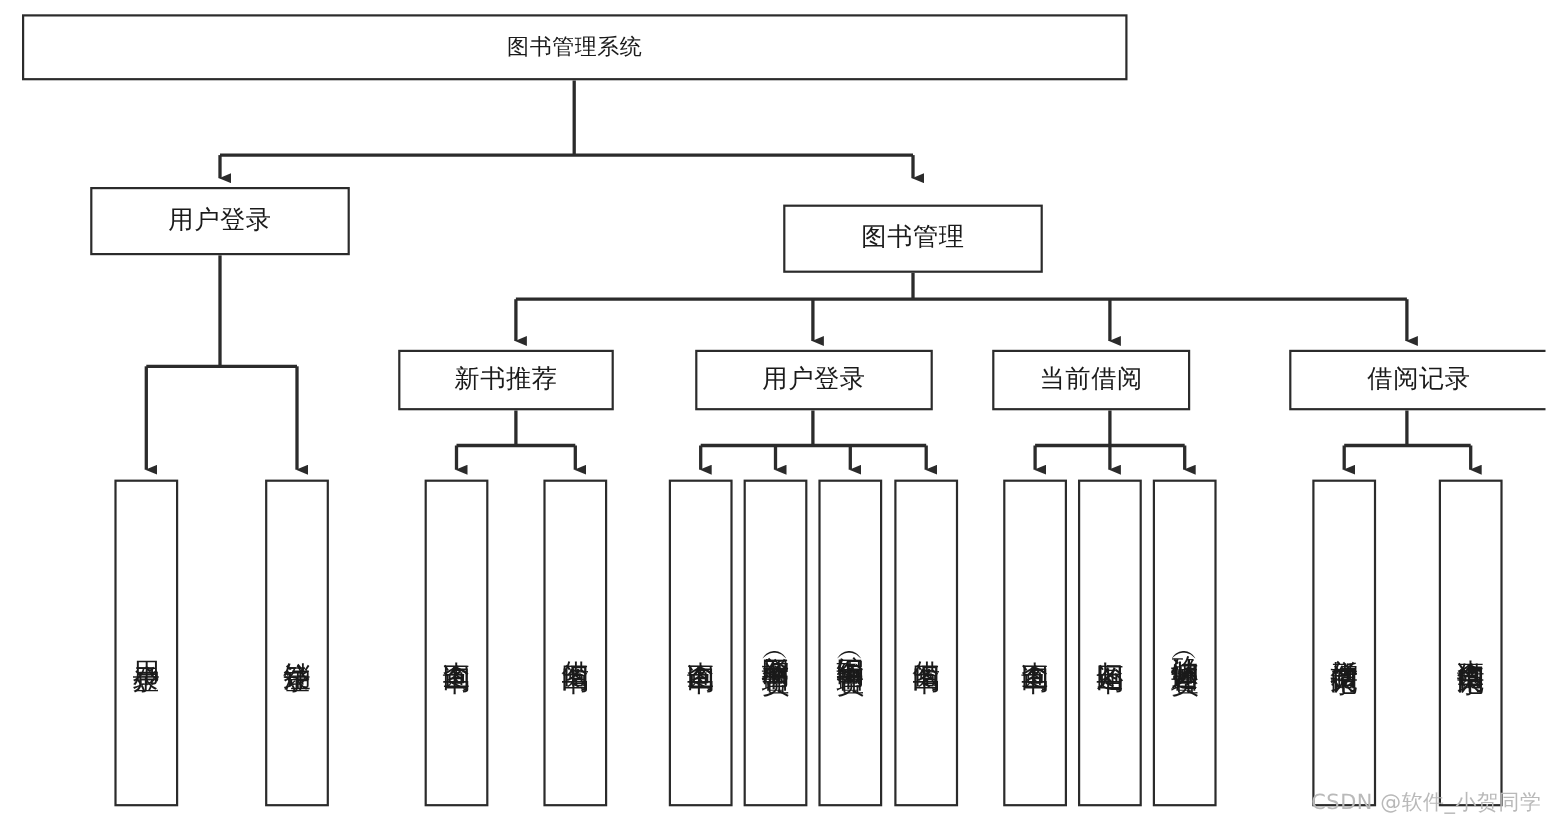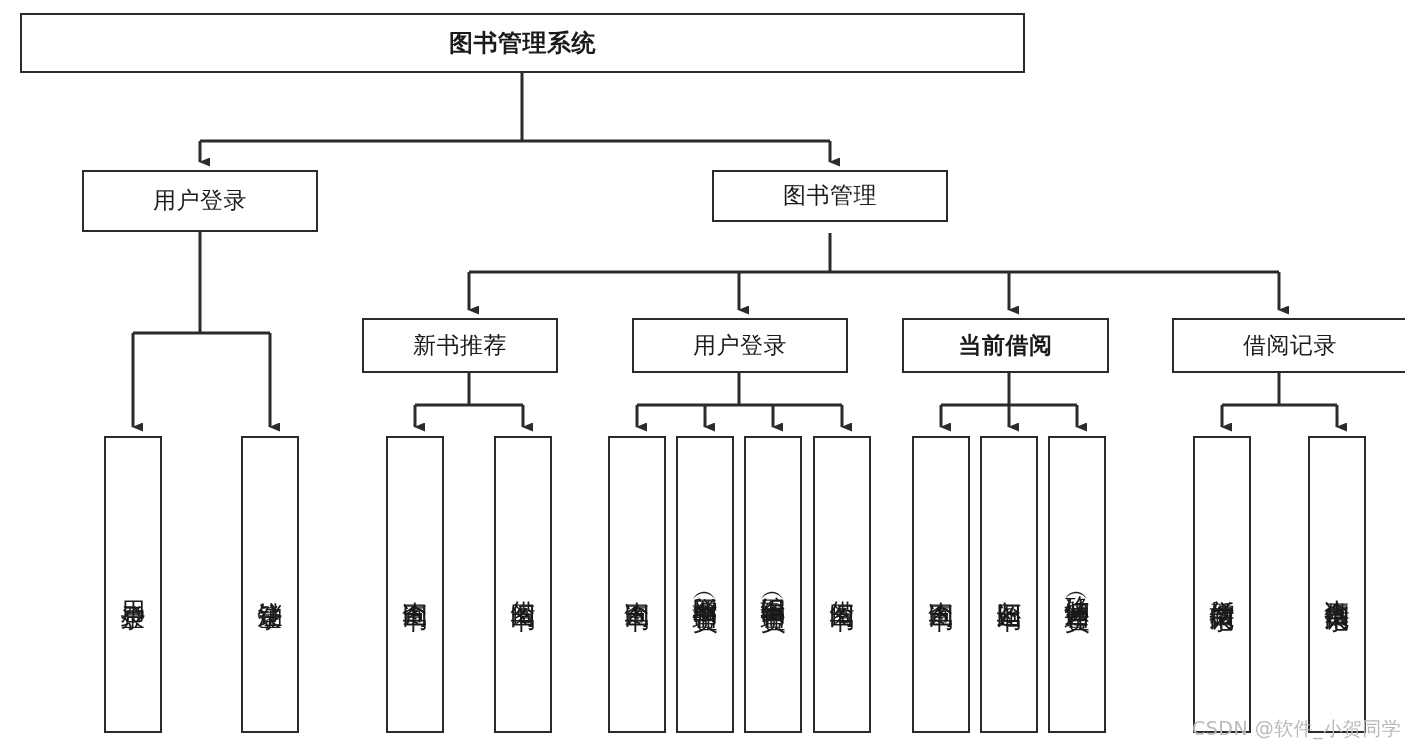--- a/index.html
+++ b/index.html
@@ -46,22 +46,21 @@
     text-align: center;
     white-space: pre-line;
   }
   
   .node.horiz .node-label {
     writing-mode: horizontal-tb;
     font-size: 23px;
     letter-spacing: 0.5px;
   }
   .node.root .node-label {
-    font-size: 24px;
-    font-weight: bold;
+    font-size: 20px;
   }
   
   .node.vert {
     align-items: center;
     justify-content: center;
   }
   .node.vert .node-label {
     writing-mode: vertical-rl;
     text-orientation: upright;
     font-size: 25px;
@@ -136,33 +135,33 @@
   </svg>
 
   <div class="node horiz root" style="left:20px; top:13px; width:1005px; height:60px;">
     <span class="node-label">图书管理系统</span>
   </div>
 
   <div class="node horiz" style="left:82px; top:170px; width:236px; height:62px;">
     <span class="node-label">用户登录</span>
   </div>
 
-  <div class="node horiz" style="left:712px; top:170px; width:236px; height:52px;">
+  <div class="node horiz" style="left:712px; top:186px; width:236px; height:62px;">
     <span class="node-label">图书管理</span>
   </div>
 
   <div class="node horiz" style="left:362px; top:318px; width:196px; height:55px;">
     <span class="node-label">新书推荐</span>
   </div>
 
   <div class="node horiz" style="left:632px; top:318px; width:216px; height:55px;">
     <span class="node-label">用户登录</span>
   </div>
 
-  <div class="node horiz" style="left:902px; top:318px; width:207px; height:55px;font-weight:bold;">
+  <div class="node horiz" style="left:902px; top:318px; width:180px; height:55px;">
     <span class="node-label">当前借阅</span>
   </div>
 
   <div class="node horiz" style="left:1172px; top:318px; width:236px; height:55px;">
     <span class="node-label">借阅记录</span>
   </div>
 
   <div class="node vert" style="left:104px; top:436px; width:58px; height:297px;">
     <span class="node-label">用户登录</span>
   </div>

